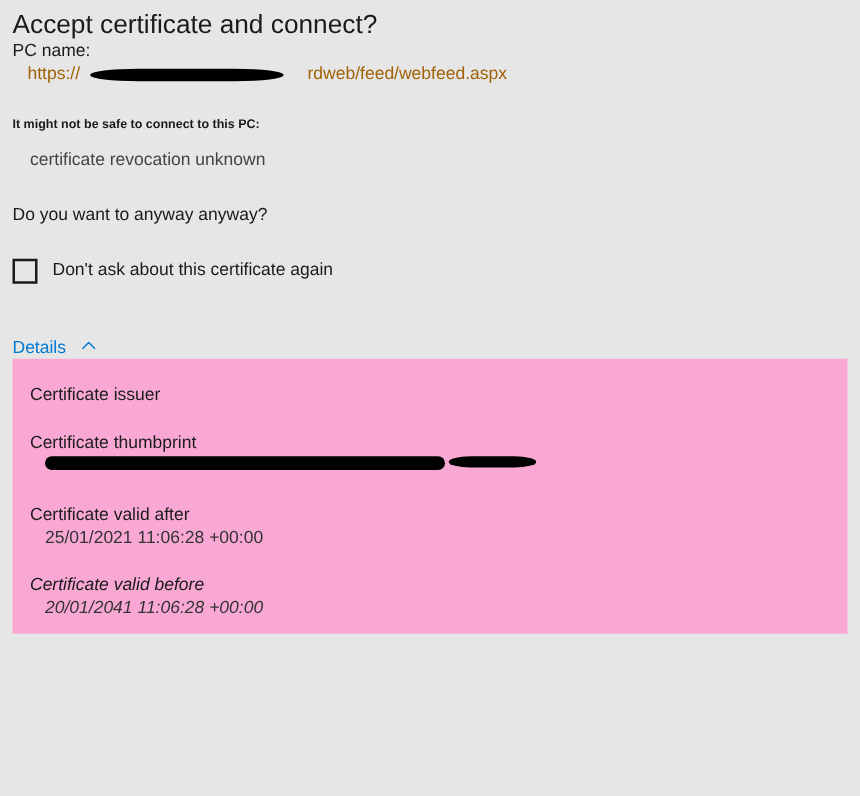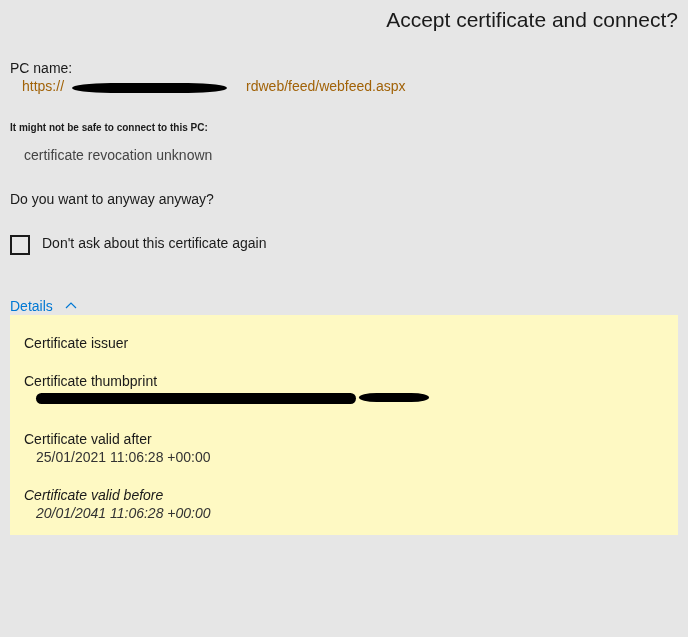--- a/index.html
+++ b/index.html
@@ -14,22 +14,20 @@
       height: 637px;
       overflow: hidden;
       color: #1a1a1a;
     }
     .dialog {
       padding: 8px 10px 0 10px;
     }
     .title {
       font-size: 21px;
       font-weight: 400;
-      margin-bottom: 28px;
-      text-align: right;
     }
     .label {
       font-size: 14px;
       font-weight: 400;
       margin-bottom: 2px;
     }
     .value {
       font-size: 14px;
       font-weight: 400;
       padding-left: 12px;
@@ -82,21 +80,21 @@
       height: 12px;
       display: inline-flex;
       align-items: center;
       justify-content: center;
     }
     .chevron svg {
       width: 12px;
       height: 8px;
     }
     .details-panel {
-      background: #fef9c3;
+      background: #f9a8d4;
       padding: 20px 14px 14px 14px;
       border-left: 0;
     }
     .detail-block {
       margin-bottom: 22px;
     }
     .detail-label {
       font-size: 14px;
       margin-bottom: 2px;
     }

